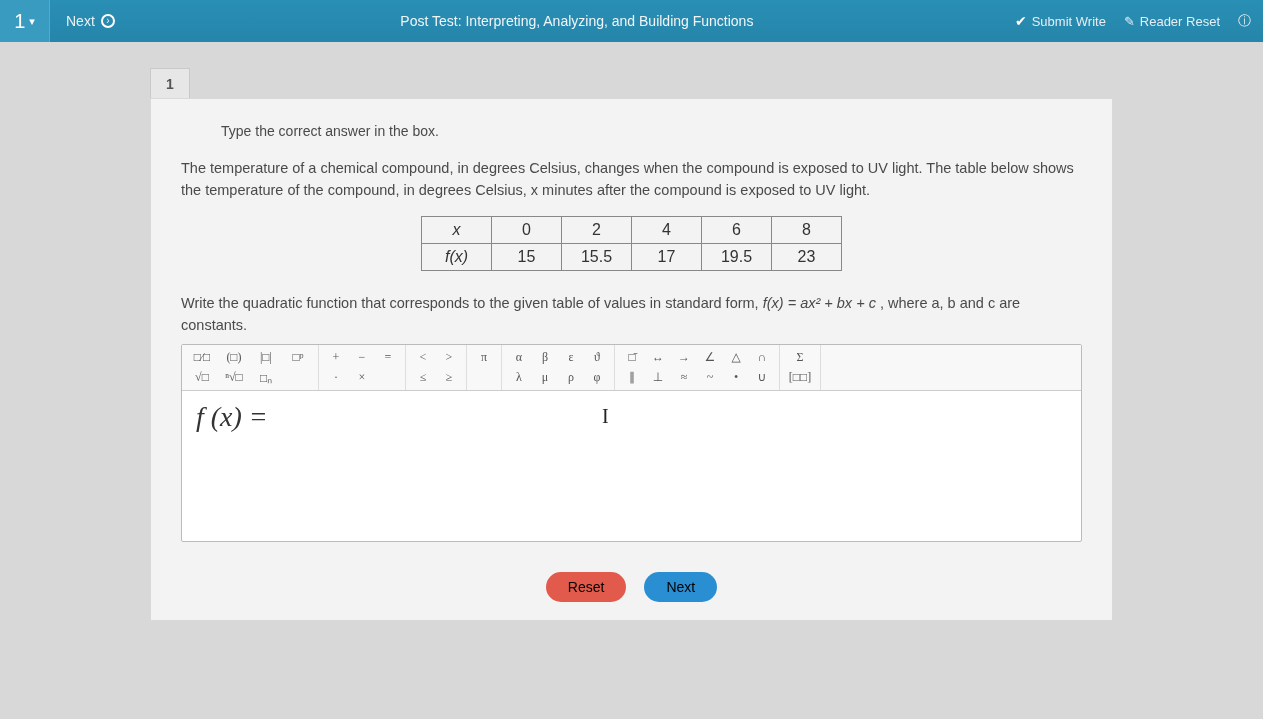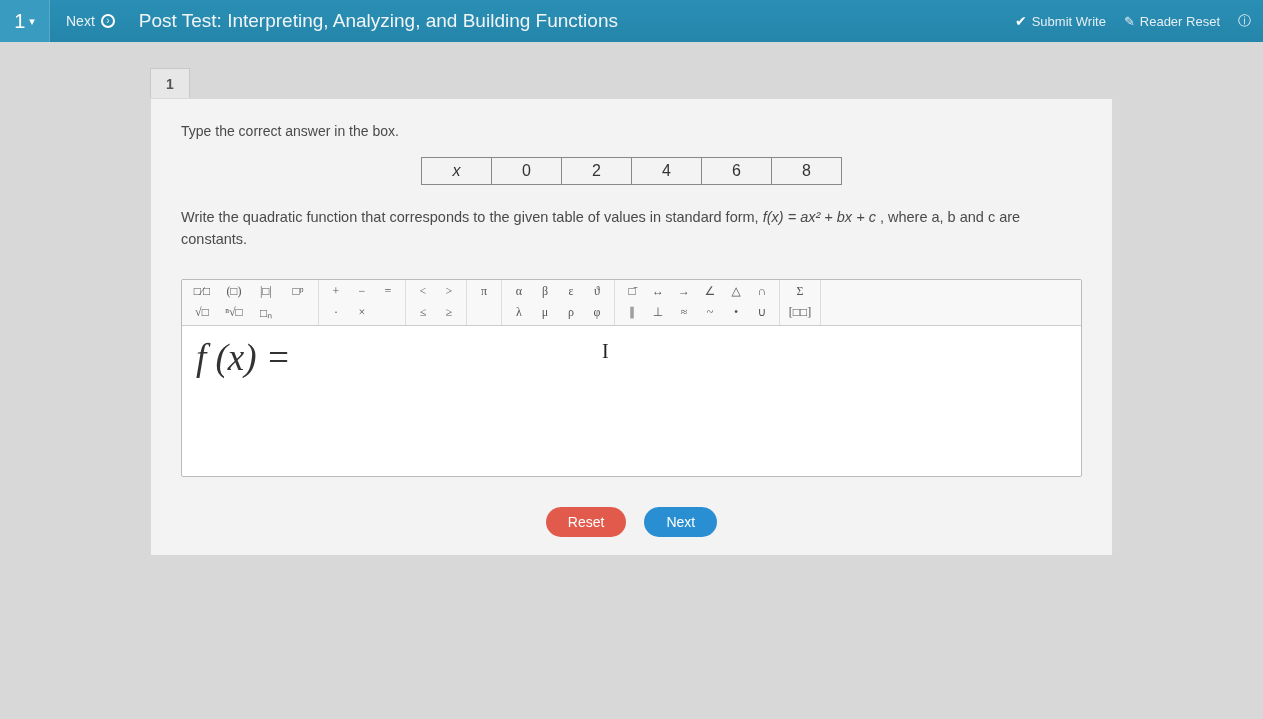--- a/index.html
+++ b/index.html
@@ -36,24 +36,25 @@
   align-items: center;
   gap: 6px;
   font-size: 14px;
   color: #eaf1f4;
 }
 .next-circle {
   width: 14px; height: 14px; border: 2px solid #fff; border-radius: 50%;
   display:flex;align-items:center;justify-content:center;font-size:10px;line-height:1;
 }
 .title-top {
-  font-size: 19px;
+  font-size: 14px;
   color: #f1f5f7;
   padding-left: 8px;
   flex: 1;
+  text-align: center;
 }
 .top-right {
   display: flex;
   gap: 18px;
   align-items: center;
   padding-right: 12px;
   font-size: 13px;
   color: #e4eef3;
 }
 .tr-item { display:flex; align-items:center; gap:5px; cursor:pointer;}
@@ -76,20 +77,21 @@
 }
 .content {
   background: #f3f3f3;
   border: 1px solid #d9d9d8;
   padding: 24px 30px 18px 30px;
 }
 .instr {
   font-size: 14px;
   color: #4a4a4a;
   margin-bottom: 18px;
+  margin-left: 40px;
 }
 .qtext {
   font-size: 14.5px;
   color: #4a4a4a;
   line-height: 1.55;
   margin-bottom: 14px;
 }
 .data-table {
   margin: 0 auto 22px auto;
   border-collapse: collapse;
@@ -98,21 +100,21 @@
   border: 1px solid #888;
   padding: 4px 0;
   text-align: center;
   width: 70px;
   font-size: 16px;
   color: #333;
   font-weight: normal;
   font-style: normal;
 }
 .data-table .hdr { font-style: italic; }
-.q2text { font-size: 14.5px; color: #4a4a4a; margin-bottom: 28px; line-height:1.5;}
+.q2text { font-size: 14.5px; color: #4a4a4a; margin-bottom: 8px; line-height:1.5;}
 .editor-wrap {
   border: 1px solid #bBB;
   background: #fff;
   border-radius: 2px;
   margin-bottom: 26px;
 }
 .toolbar {
   display: flex;
   border-bottom: 1px solid #ccc;
   background: #f8f8f8;
@@ -138,21 +140,21 @@
 }
 .tool-btn.wide { min-width: 32px; }
 .tool-btn.xwide { min-width: 36px; }
 .editor-area {
   height: 150px;
   padding: 10px 14px;
   position: relative;
 }
 .formula {
   font-family: 'Times New Roman', serif;
-  font-size: 37px;
+  font-size: 28px;
   font-style: italic;
   color: #333;
 }
 .cursor-i {
   position: absolute;
   left: 420px;
   top: 14px;
   font-family: 'Times New Roman', serif;
   font-size: 20px;
   color: #222;
@@ -161,21 +163,21 @@
   display:flex;
   justify-content:center;
   gap: 18px;
   padding-top: 4px;
 }
 .btn {
   border: none;
   border-radius: 18px;
   padding: 7px 22px;
   font-size: 14px;
-  color: #ffffff;
+  color: #000000;
   cursor: pointer;
   font-weight: 500;
 }
 .btn-reset { background: #e25a4b; }
 .btn-next { background: #2a8fd2; }
 </style>
 </head>
 <body>
 
 <div class="topbar">
@@ -200,30 +202,39 @@
     <div class="tr-item">
       <span>ⓘ</span>
     </div>
   </div>
 </div>
 
 <div class="page">
   <div class="qnum-box">1</div>
   <div class="content">
     <div class="instr">Type the correct answer in the box.</div>
+    <div class="qtext">The temperature of a chemical compound, in degrees Celsius, changes when the compound is exposed to UV light. The table below shows the temperature of the compound, in degrees Celsius, x minutes after the compound is exposed to UV light.</div>
 
     <table class="data-table">
       <tbody>
           <tr>
         <td class="hdr">x</td>
         <td>0</td>
         <td>2</td>
         <td>4</td>
         <td>6</td>
         <td>8</td>
+      </tr>
+      <tr>
+        <td class="hdr">f(x)</td>
+        <td>15</td>
+        <td>15.5</td>
+        <td>17</td>
+        <td>19.5</td>
+        <td>23</td>
       </tr>
     </tbody>
       </table>
 
     <div class="q2text">
       <span>Write the quadratic function that corresponds to the given table of values in standard form, </span>
       <i>f(x) = ax² + bx + c</i>
       <span>, where a, b and c are constants.</span>
     </div>
 

